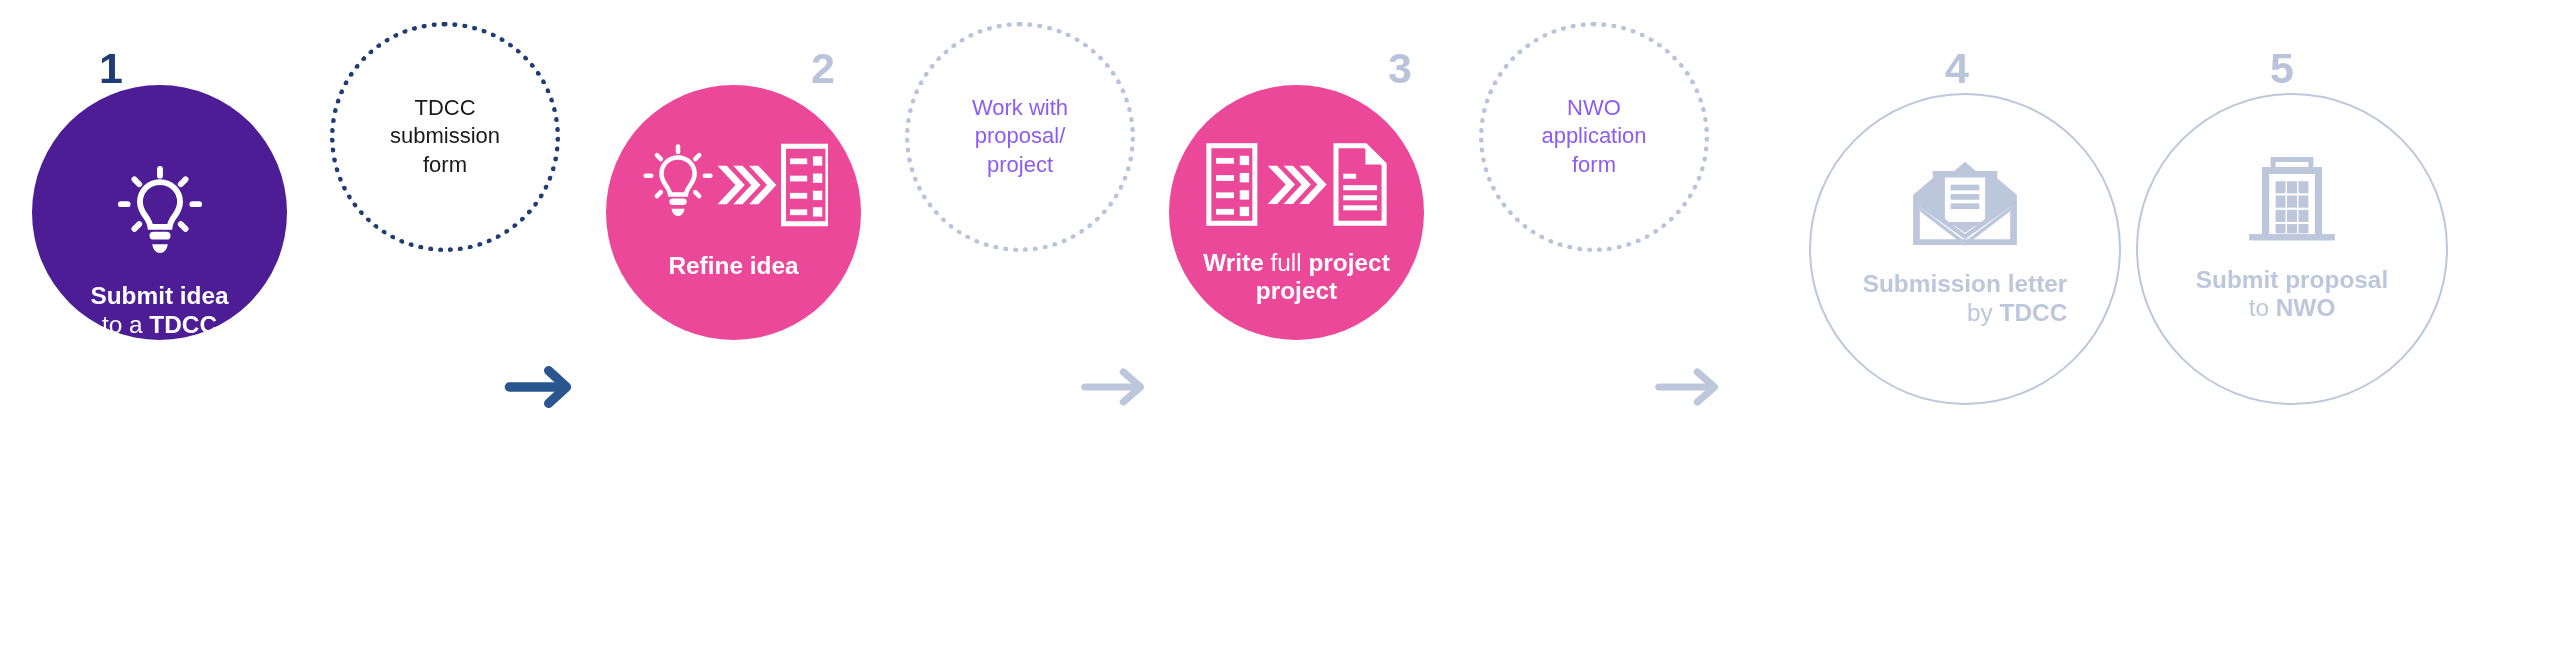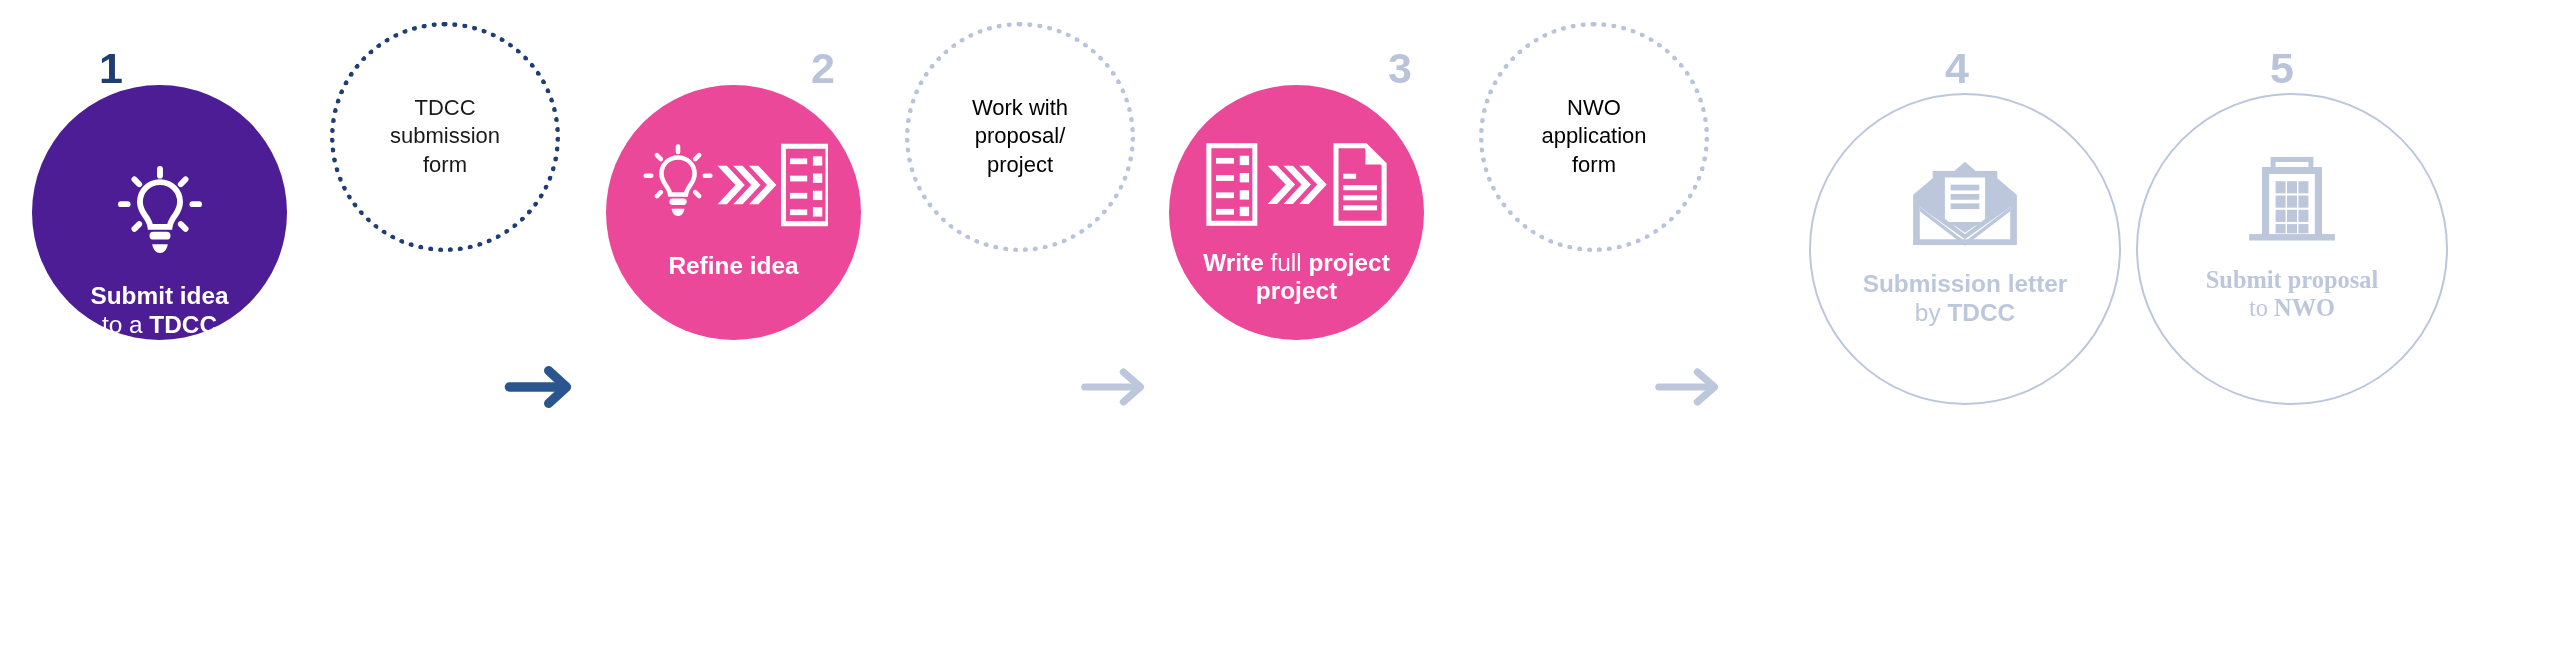--- a/index.html
+++ b/index.html
@@ -45,21 +45,21 @@
     display:flex;align-items:center;justify-content:center;
     background:transparent;
   }
   .bubble.dark{border:5px dotted #1f3d73;}
   .bubble.light{border:5px dotted #b9c4da;}
   .bubble-text{
     text-align:center;line-height:1.3;font-size:22px;
     width:86%;
   }
   .bubble-text.black{color:#1a1a1a;}
-  .bubble-text.grey{color:#000000;}
+  .bubble-text.grey{color:#8b5cf6;}
 
   
   .arrow{position:absolute;}
 </style>
 </head>
 <body>
 
 <div class="stage">
 
   <div class="step-num num-dark" style="left:99px;top:47px;">1</div>
@@ -250,21 +250,21 @@
           <rect x="55" y="33" width="40" height="8"></rect>
           <rect x="55" y="46" width="40" height="8"></rect>
           <rect x="55" y="59" width="40" height="8"></rect>
         </g>
 
         <path d="M3 47 L75 102 L147 47 L147 117 L3 117 Z" fill="#bcc7dc"></path>
         <path d="M12 64 L12 109 L138 109 L138 64 L75 109 Z" fill="#ffffff"></path>
         <path d="M12 64 L75 112 L138 64 L138 70 L75 118 L12 70 Z" fill="#bcc7dc"></path>
       </svg>
     </div>
-    <div class="circle-label pale" style="margin-top:20px;">
+    <div class="circle-label pale" style="margin-top:20px;text-align:right;">
       <span class="lbl-line">
         <span class="w-bold">Submission letter</span>
       </span>
       <span class="lbl-line">
         <span class="w-reg">by </span><span class="w-bold">TDCC</span>
       </span>
     </div>
   </div>
 
   <div class="step-num num-light" style="left:2270px;top:47px;">5</div>
@@ -288,21 +288,21 @@
           <rect x="79" y="58" width="14" height="17"></rect>
           <rect x="47" y="78" width="14" height="17"></rect>
           <rect x="63" y="78" width="14" height="17"></rect>
           <rect x="79" y="78" width="14" height="17"></rect>
           <rect x="47" y="98" width="14" height="13"></rect>
           <rect x="63" y="98" width="14" height="13"></rect>
           <rect x="79" y="98" width="14" height="13"></rect>
         </g>
       </svg>
     </div>
-    <div class="circle-label pale" style="margin-top:18.7px;font-family:Liberation Serif, serif;">
+    <div class="circle-label pale" style="margin-top:18.7px;">
       <span class="lbl-line">
         <span class="w-bold">Submit proposal</span>
       </span>
       <span class="lbl-line">
         <span class="w-reg">to </span><span class="w-bold">NWO</span>
       </span>
     </div>
   </div>
 
 </div>

